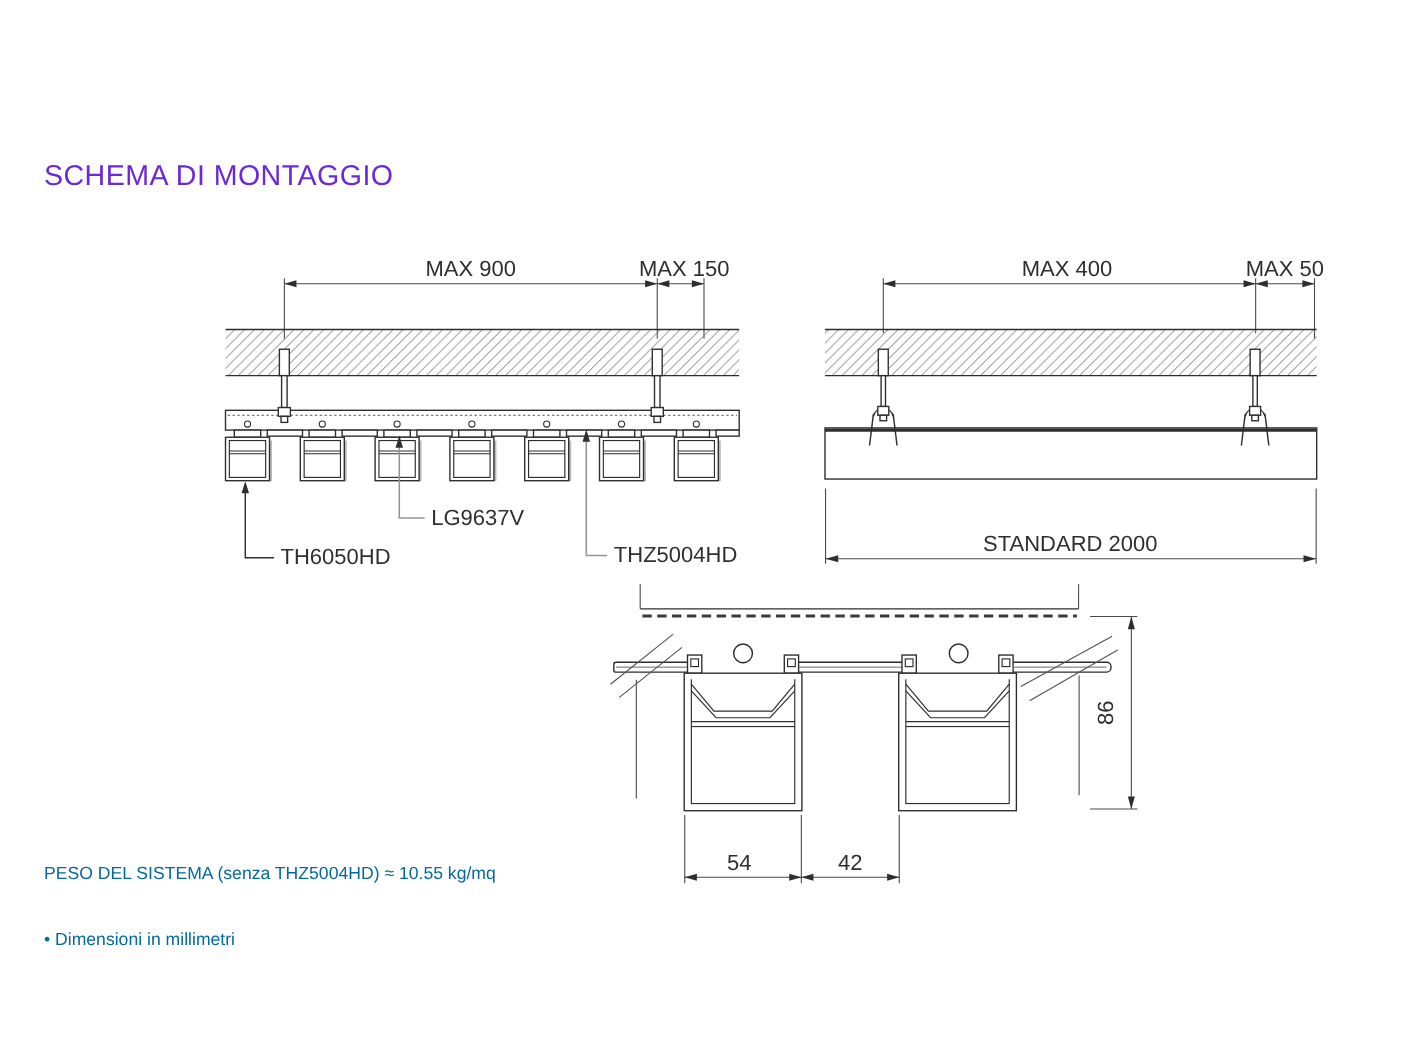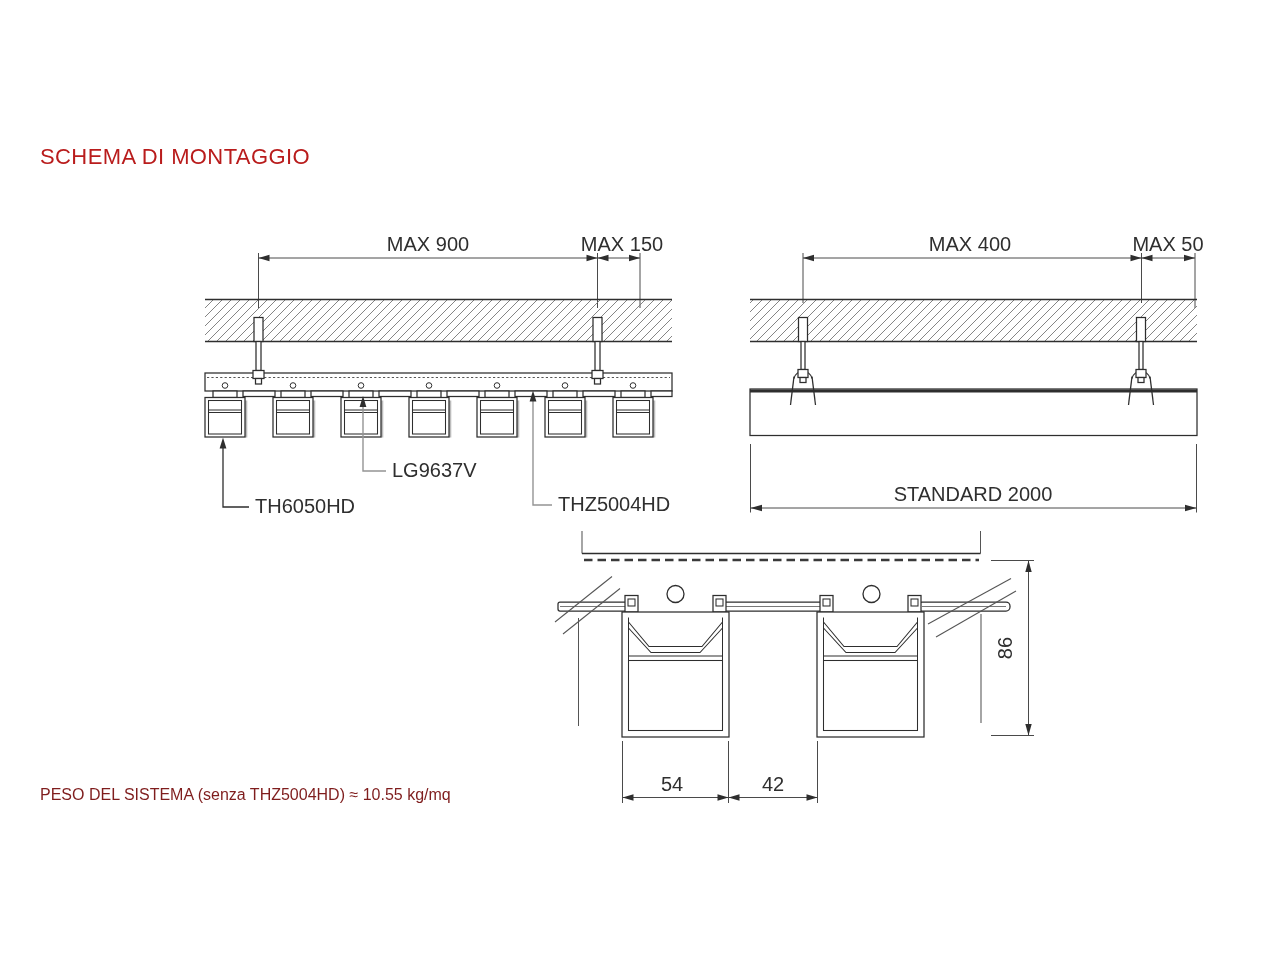--- a/index.html
+++ b/index.html
@@ -1,21 +1,21 @@
 <!DOCTYPE html>
 <html><head>
 <meta charset="utf-8">
 <style>
   html,body{margin:0;padding:0;background:#ffffff;}
   body{width:1288px;height:966px;position:relative;overflow:hidden;
        font-family:"Liberation Sans",sans-serif;}
-  .page-title{position:absolute;left:40px;top:144px;font-size:22px;color:#b91c1c;
+  .page-title{position:absolute;left:40px;top:144px;font-size:26px;color:#6d28d9;
        letter-spacing:.4px;font-weight:400;margin:0;}
   .drawing{position:absolute;left:0;top:0;width:1288px;height:966px;}
-  .notes{position:absolute;left:40px;top:745px;font-size:16px;color:#7f1d1d;
+  .notes{position:absolute;left:40px;top:745px;font-size:16px;color:#0369a1;
        line-height:20px;white-space:pre;}
   svg text{font-family:"Liberation Sans",sans-serif;fill:#2f2f2f;font-size:20px;}
   .ln{stroke:#2e2e2e;stroke-width:1.3;fill:none;}
   .thin{stroke:#2e2e2e;stroke-width:1.05;fill:none;}
   .dim{stroke:#4a4a4a;stroke-width:1;fill:none;}
   .lead{stroke:#949494;stroke-width:1.4;fill:none;}
   .wfill{fill:#ffffff;stroke:#2e2e2e;stroke-width:1.25;}
   .arrow{fill:#2e2e2e;stroke:none;}
   .shadow{stroke:#bcbcbc;stroke-width:2.2;fill:none;}
   .brk{stroke:#555;stroke-width:1.05;fill:none;}
@@ -254,13 +254,14 @@
       <line class="dim" x1="728.5" y1="797.5" x2="817.5" y2="797.5"></line>
       <polygon class="arrow" points="728.5,797.5 739.5,794.3 739.5,800.7"></polygon>
       <polygon class="arrow" points="817.5,797.5 806.5,794.3 806.5,800.7"></polygon>
       <text x="773" y="791" text-anchor="middle">42</text>
     </g>
   </g>
 </svg>
 
 <div class="notes">
   <div>PESO DEL SISTEMA (senza THZ5004HD) ≈ 10.55 kg/mq</div>
+  <div>• Dimensioni in millimetri</div>
 </div>
 
 </body></html>

